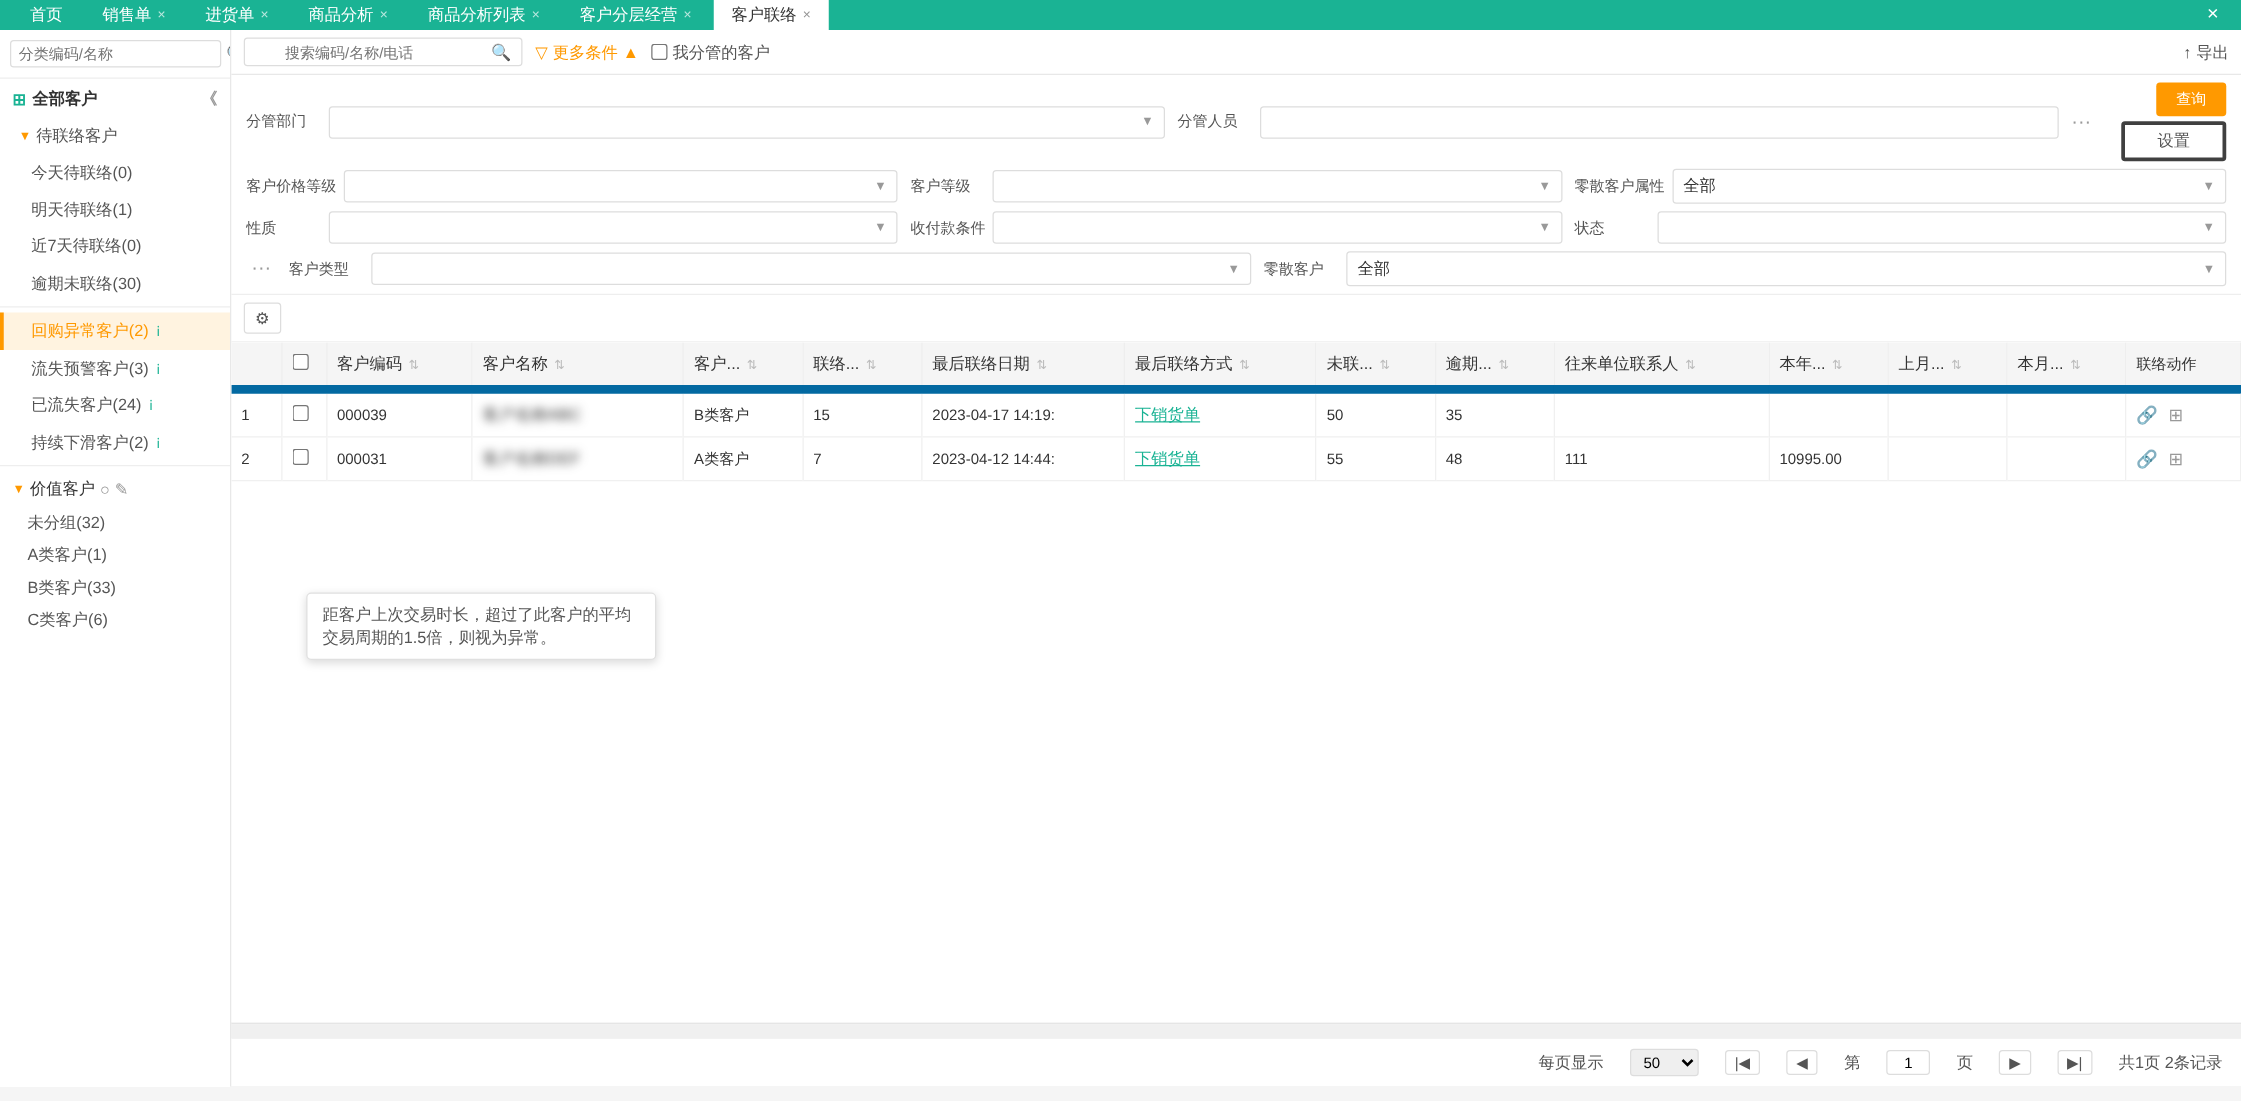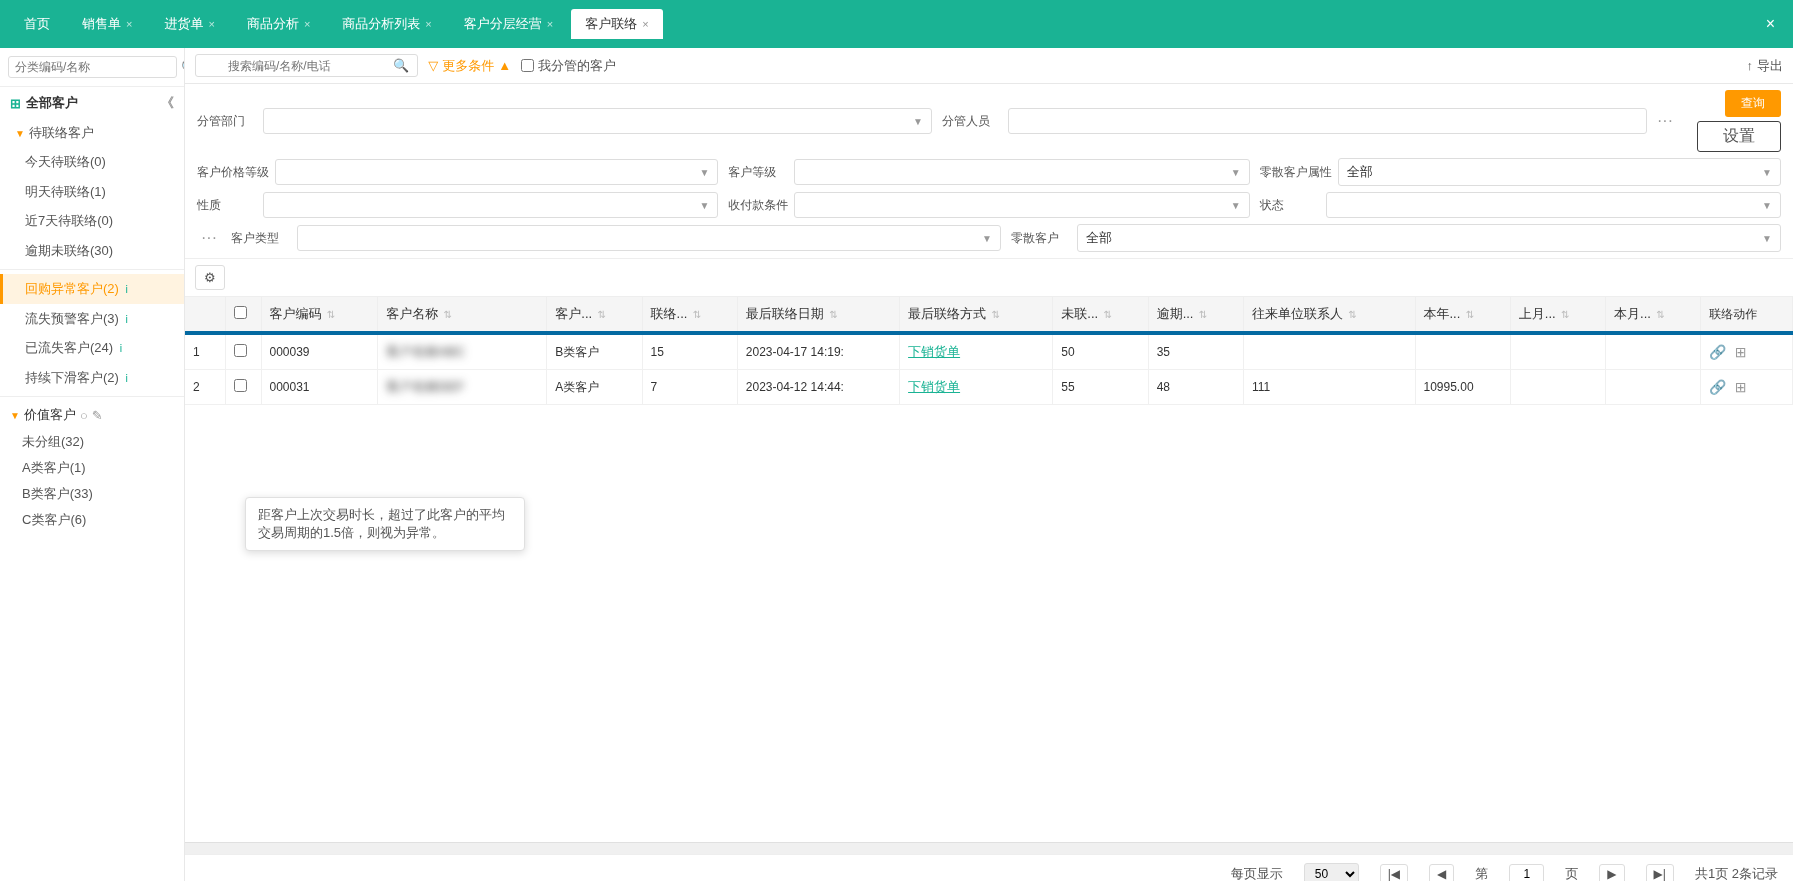--- a/index.html
+++ b/index.html
@@ -1,21 +1,21 @@
 <!DOCTYPE html>
 <html><head>
   <meta charset="utf-8">
   <style>
     * { box-sizing: border-box; margin: 0; padding: 0; font-family: 'Microsoft YaHei', Arial, sans-serif; font-size: 13px; }
     body { background: #f5f5f5; overflow: hidden; width: 1793px; height: 881px; }
 
     
     .top-nav {
       background: #1ab394;
-      height: 48px;
+      height: 24px;
       display: flex;
       align-items: center;
       padding: 0 10px;
       gap: 4px;
     }
     .nav-tab {
       color: #fff;
       padding: 6px 14px;
       cursor: pointer;
       font-size: 13px;
@@ -256,43 +256,43 @@
       border-radius: 3px;
       padding: 5px 16px;
       font-size: 12px;
       cursor: pointer;
       white-space: nowrap;
       margin-left: 28px;
     }
     .btn-settings {
       background: #fff;
       color: #555;
-      border: 1px solid #404040;
+      border: 3px solid #404040;
       border-radius: 3px;
       padding: 4px 12px;
-      font-size: 16px;
+      font-size: 13px;
       cursor: pointer;
       white-space: nowrap;
     }
 
     
     .table-container {
       flex: 1;
       overflow: auto;
       background: #fff;
       position: relative;
     }
     table {
       width: 100%;
       border-collapse: collapse;
       font-size: 12px;
     }
     thead tr {
       background: #f5f5f5;
-      border-bottom: 4px solid #0369a1;
+      border-bottom: 7px solid #0369a1;
     }
     thead th {
       padding: 8px 8px;
       text-align: left;
       color: #333;
       font-weight: normal;
       border-right: 1px solid #eee;
       white-space: nowrap;
       font-size: 12px;
     }

